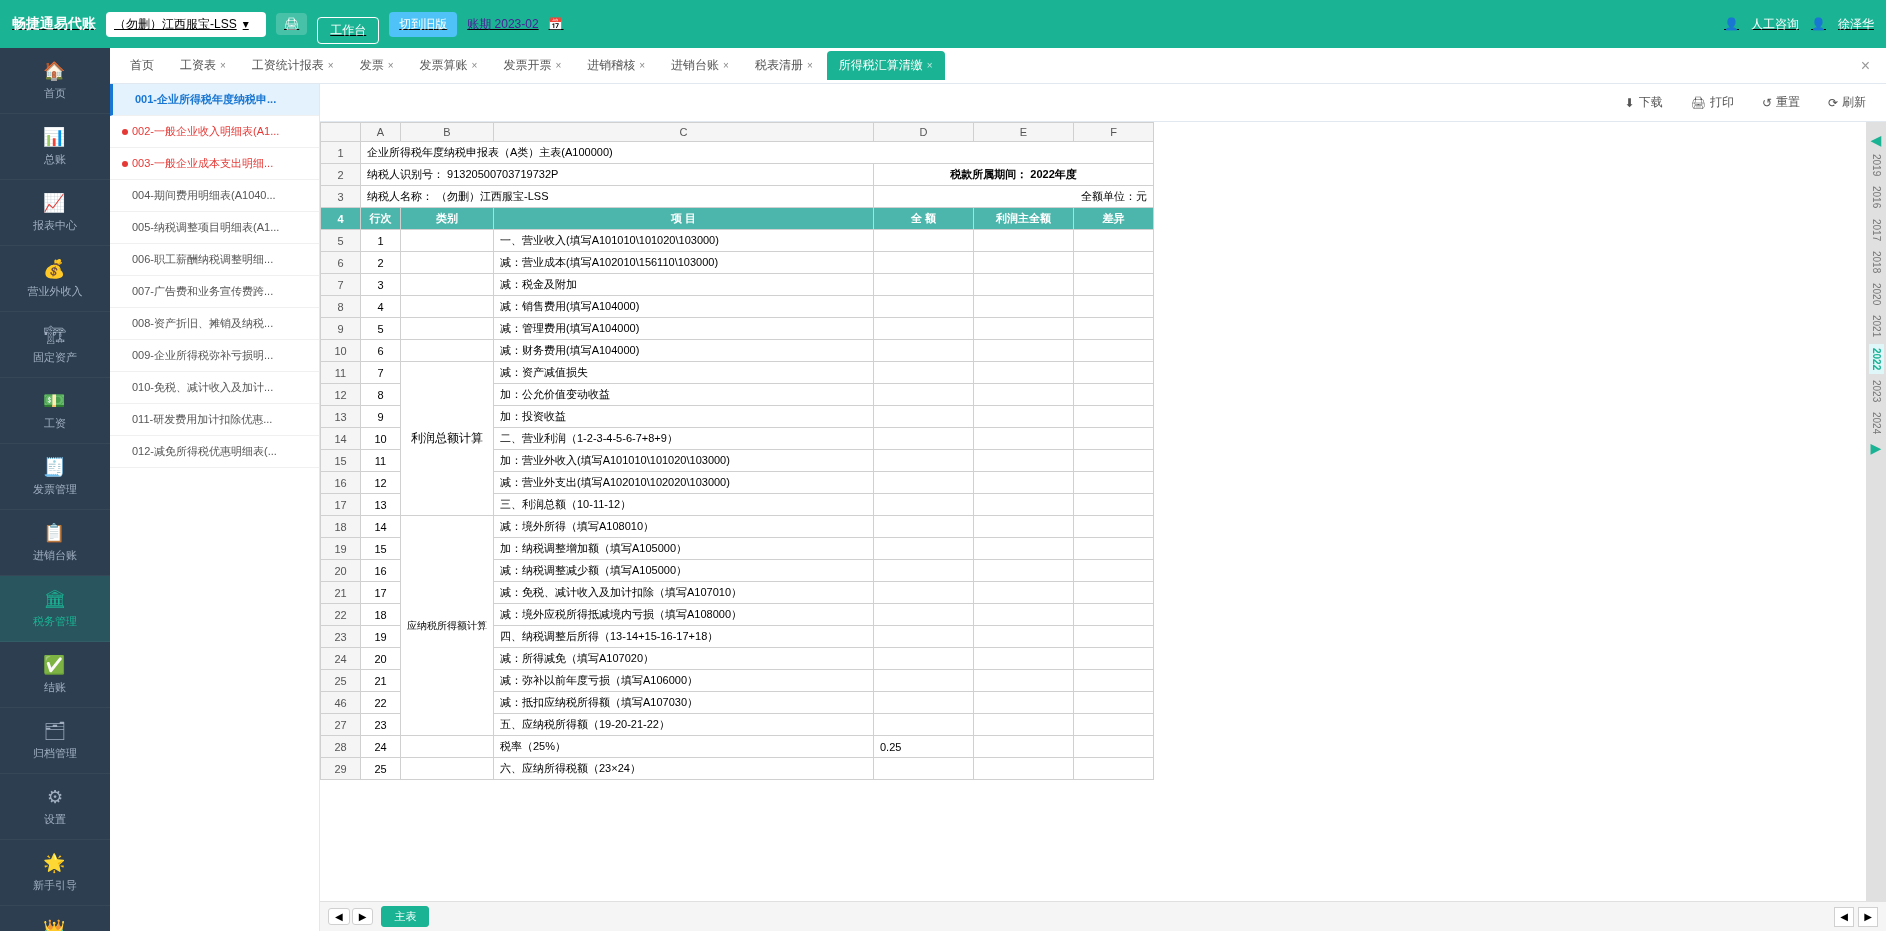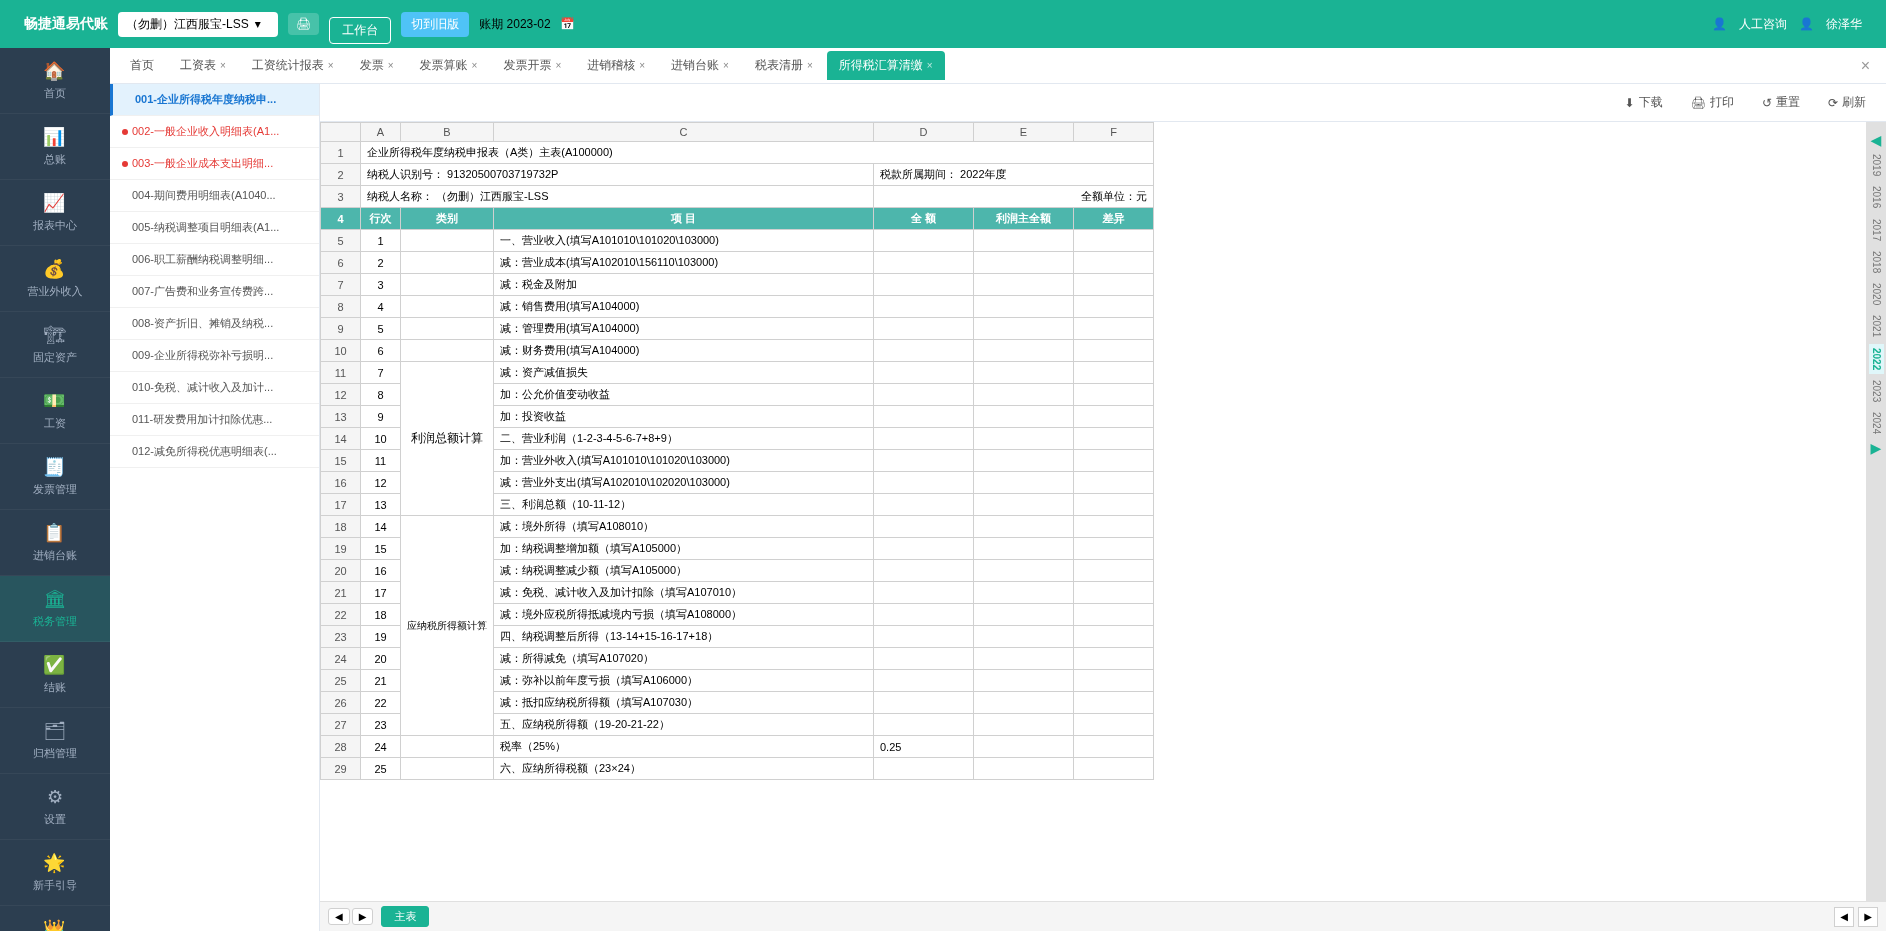--- a/index.html
+++ b/index.html
@@ -1,25 +1,25 @@
 <!DOCTYPE html>
 <html><head>
   <meta charset="utf-8">
   <style>
     * { box-sizing: border-box; margin: 0; padding: 0; }
     body { font-family: 'Microsoft YaHei', Arial, sans-serif; font-size: 12px; background: #f0f2f5; display: flex; flex-direction: column; height: 931px; overflow: hidden; }
 
     
-    .top-bar { height: 48px; background: #1ab394; display: flex; align-items: center; padding: 0 24px; gap: 10px; flex-shrink: 0; }
+    .top-bar { height: 48px; background: #1ab394; display: flex; align-items: center; padding: 0 12px; gap: 10px; flex-shrink: 0; text-decoration: underline; }
     .top-bar .logo { color: white; font-size: 14px; font-weight: bold; white-space: nowrap; }
     .top-bar .company-select { background: white; border: none; border-radius: 4px; padding: 4px 8px; font-size: 12px; display: flex; align-items: center; gap: 6px; cursor: pointer; min-width: 160px; }
     .top-bar .icon-btn { background: rgba(255,255,255,0.2); border: none; border-radius: 4px; padding: 4px 8px; color: white; cursor: pointer; font-size: 12px; }
     .top-bar .workspace-btn { background: #1ab394; border: 1px solid white; border-radius: 4px; padding: 4px 12px; color: white; cursor: pointer; font-size: 12px; margin-top: 13px; }
     .top-bar .period-btn { background: #4fc3f7; border: none; border-radius: 4px; padding: 4px 10px; color: white; cursor: pointer; font-size: 12px; }
-    .top-bar .period-label { color: #000000; font-size: 12px; }
+    .top-bar .period-label { color: #4c1d95; font-size: 12px; }
     .top-bar .spacer { flex: 1; }
     .top-bar .top-right { display: flex; align-items: center; gap: 12px; color: white; font-size: 12px; }
 
     
     .main-layout { display: flex; flex: 1; overflow: hidden; }
 
     
     .sidebar { width: 110px; background: #2c3e50; display: flex; flex-direction: column; flex-shrink: 0; overflow-y: auto; }
     .sidebar-item { display: flex; flex-direction: column; align-items: center; padding: 12px 4px; color: #a0aec0; cursor: pointer; font-size: 11px; gap: 4px; border-bottom: 1px solid rgba(255,255,255,0.05); }
     .sidebar-item.active { background: rgba(26,179,148,0.2); color: #1ab394; }
@@ -326,21 +326,21 @@
                   <td class="row-num">1</td>
                   <td colspan="6" class="title-row">企业所得税年度纳税申报表（A类）主表(A100000)</td>
                 </tr>
 
                 <tr>
                   <td class="row-num">2</td>
                   <td colspan="3" class="info-row">
                     <span>纳税人识别号：</span>
                     <span>91320500703719732P</span>
                   </td>
-                  <td colspan="3" class="info-row" style="text-align:left;">
+                  <td colspan="3" class="info-row" style="text-align:center;font-weight:bold;">
                     <span>税款所属期间：</span>
                     <span>2022年度</span>
                   </td>
                 </tr>
 
                 <tr>
                   <td class="row-num">3</td>
                   <td colspan="3" class="info-row">
                     <span>纳税人名称：</span>
                     <span>（勿删）江西服宝-LSS</span>
@@ -530,21 +530,21 @@
                 </tr>
                 <tr>
                   <td class="row-num">25</td>
                   <td class="data-cell" style="text-align:center;">21</td>
                   <td class="data-cell">减：弥补以前年度亏损（填写A106000）</td>
                   <td class="data-cell"></td>
                   <td class="data-cell"></td>
                   <td class="data-cell"></td>
                 </tr>
                 <tr>
-                  <td class="row-num">26</td>
+                  <td class="row-num">46</td>
                   <td class="data-cell" style="text-align:center;">22</td>
                   <td class="data-cell">减：抵扣应纳税所得额（填写A107030）</td>
                   <td class="data-cell"></td>
                   <td class="data-cell"></td>
                   <td class="data-cell"></td>
                 </tr>
                 <tr>
                   <td class="row-num">27</td>
                   <td class="data-cell" style="text-align:center;">23</td>
                   <td class="data-cell">五、应纳税所得额（19-20-21-22）</td>

